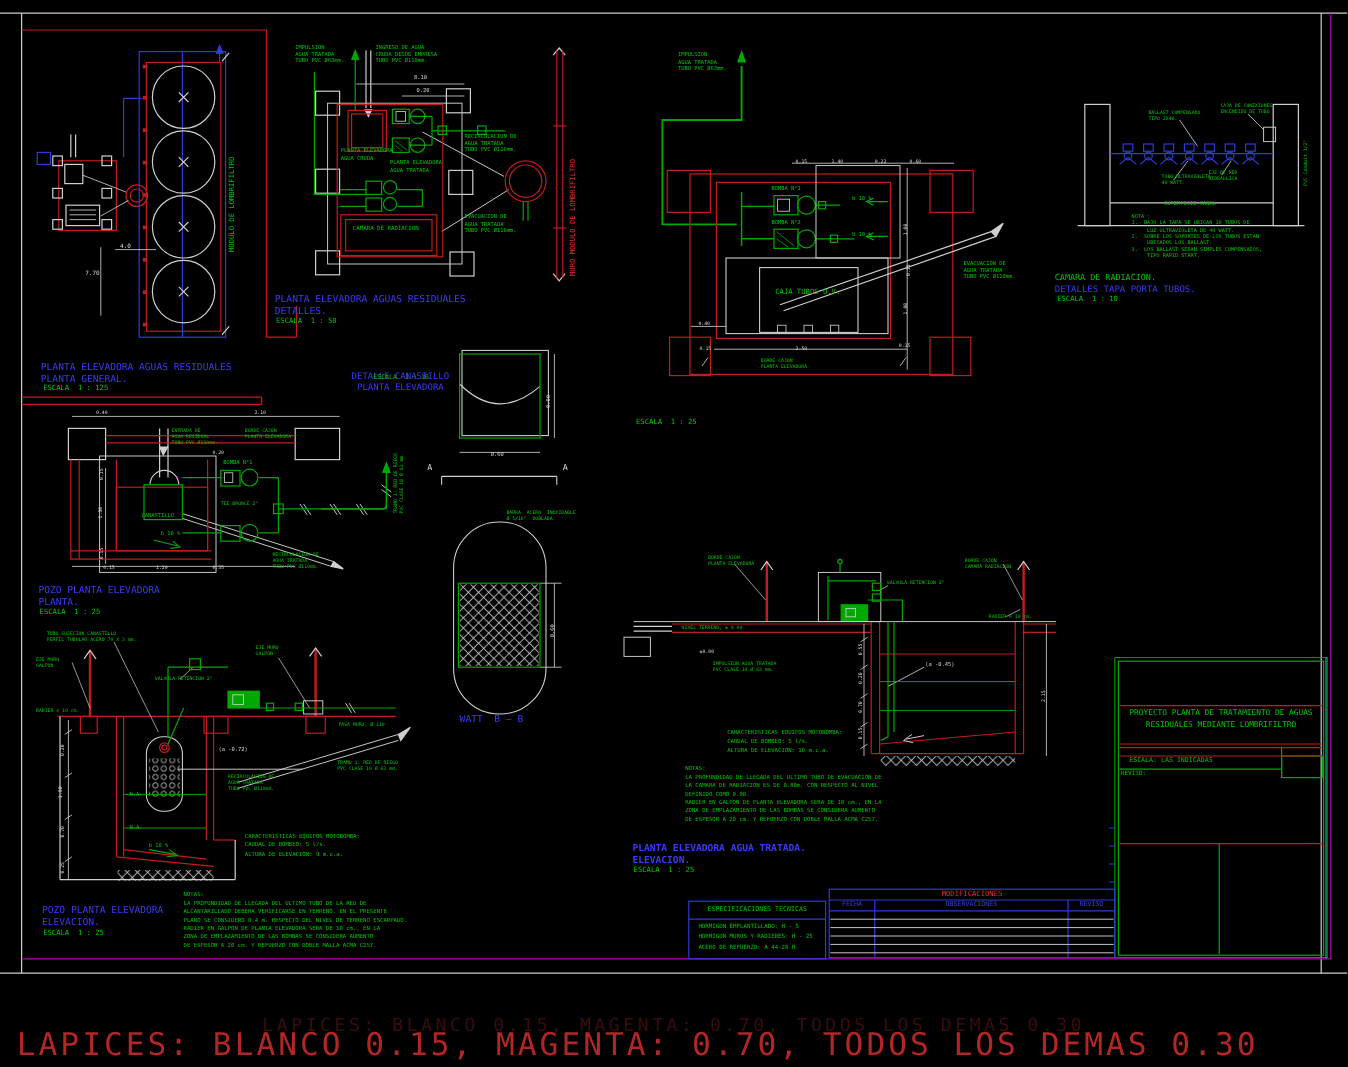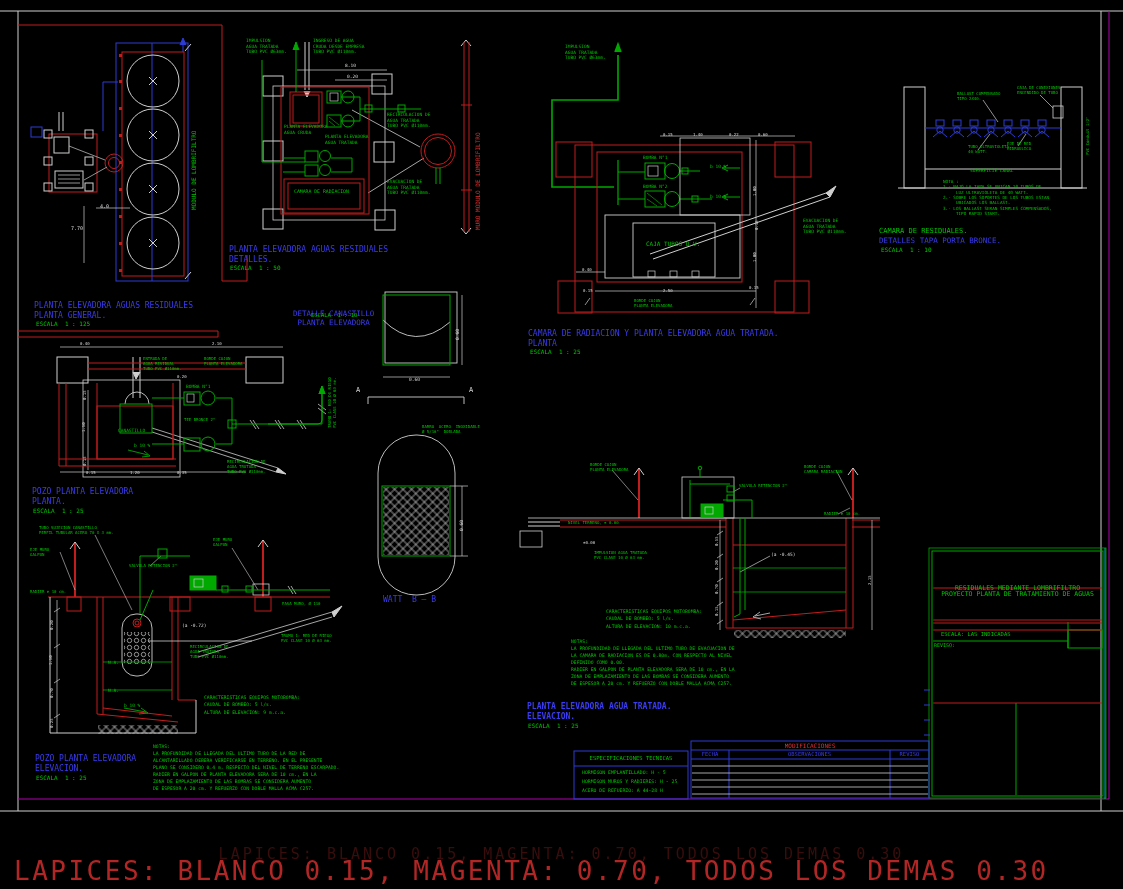--- a/index.html
+++ b/index.html
@@ -513,42 +513,40 @@
       <div class="lb w" style="left: 693px; top: 132px; font-size: 4px;">1.40</div>
       <div class="lb w" style="left: 729px; top: 132px; font-size: 4px;">0.22</div>
       <div class="lb w" style="left: 758px; top: 132px; font-size: 4px;">0.60</div>
       <div class="lb w" style="left: 752px; top: 196px; font-size: 4px; transform: rotate(-90deg);">1.00</div>
       <div class="lb w" style="left: 754px; top: 230px; font-size: 4px; transform: rotate(-90deg);">0.15</div>
       <div class="lb w" style="left: 752px; top: 262px; font-size: 4px; transform: rotate(-90deg);">1.00</div>
       <div class="lb w" style="left: 582px; top: 267px; font-size: 4px;">0.40</div>
       <div class="lb w" style="left: 663px; top: 288px; font-size: 4px;">2.50</div>
       <div class="lb w" style="left: 583px; top: 288px; font-size: 4px;">0.15</div>
       <div class="lb w" style="left: 749px; top: 285px; font-size: 4px;">0.15</div>
-      <div class="lb b" style="left: 528px; top: 329px; font-size: 8px;">CAMARA DE RADIACION Y PLANTA ELEVADORA AGUA TRATADA.
-PLANTA</div>
       <div class="lb g" style="left: 530px; top: 348px; font-size: 6px;">ESCALA  1 : 25</div>
       <div class="lb g" style="left: 957px; top: 91px; font-size: 4px;">BALLAST COMPENSADO
 TIPO 2X40.</div>
       <div class="lb g" style="left: 1017px; top: 85px; font-size: 4px;">CAJA DE CONEXIONES
 ENCENDIDO DE TUBO</div>
       <div class="lb g" style="left: 968px; top: 144px; font-size: 4px;">TUBO ULTRAVIOLETA
 40 WATT.</div>
       <div class="lb g" style="left: 1007px; top: 141px; font-size: 4px;">EJE DE RED
 HIDRAULICA</div>
       <div class="lb g" style="left: 970px; top: 168px; font-size: 4.5px;">SUPERFICIE CANAL</div>
       <div class="lb g" style="left: 943px; top: 179px; font-size: 4.3px;">NOTA :
 1.- BAJO LA TAPA SE UBICAN 10 TUBOS DE
      LUZ ULTRAVIOLETA DE 40 WATT.
 2.- SOBRE LOS SOPORTES DE LOS TUBOS ESTAN
      UBICADOS LOS BALLAST.
 3.- LOS BALLAST SERAN SIMPLES COMPENSADOS,
      TIPO RAPID START.</div>
       <div class="lb g" style="left: 1085px; top: 155px; font-size: 4px; transform: rotate(-90deg);">PVC Conduit 1/2"</div>
-      <div class="lb g" style="left: 879px; top: 227px; font-size: 7px;">CAMARA DE RESIDUALES.</div>
-      <div class="lb b" style="left: 879px; top: 236px; font-size: 7.5px;">DETALLES TAPA PORTA BRONCE.</div>
+      <div class="lb g" style="left: 879px; top: 227px; font-size: 7px;">CAMARA DE RADIACION.</div>
+      <div class="lb b" style="left: 879px; top: 236px; font-size: 7.5px;">DETALLES TAPA PORTA TUBOS.</div>
       <div class="lb g" style="left: 881px; top: 246px; font-size: 6px;">ESCALA  1 : 10</div>
       <div class="lb g" style="left: 143px; top: 356px; font-size: 4px;">ENTRADA DE
 AGUA RESIDUAL
 TUBO PVC Ø110mm.</div>
       <div class="lb g" style="left: 204px; top: 356px; font-size: 4px;">BORDE CAJON
 PLANTA ELEVADORA</div>
       <div class="lb g" style="left: 186px; top: 384px; font-size: 4.5px;">BOMBA N°1</div>
       <div class="lb g" style="left: 118px; top: 428px; font-size: 4.5px;">CANASTILLO</div>
       <div class="lb g" style="left: 184px; top: 417px; font-size: 4px;">TEE BRONCE 2"</div>
       <div class="lb g" style="left: 134px; top: 443px; font-size: 4.5px;">b 10 %</div>
@@ -640,21 +638,21 @@
 ELEVACION.</div>
       <div class="lb g" style="left: 528px; top: 722px; font-size: 6px;">ESCALA  1 : 25</div>
       <div class="lb w" style="left: 714px; top: 546px; font-size: 4px; transform: rotate(-90deg);">0.55</div>
       <div class="lb w" style="left: 714px; top: 570px; font-size: 4px; transform: rotate(-90deg);">0.20</div>
       <div class="lb w" style="left: 714px; top: 594px; font-size: 4px; transform: rotate(-90deg);">0.70</div>
       <div class="lb w" style="left: 714px; top: 616px; font-size: 4px; transform: rotate(-90deg);">0.15</div>
       <div class="lb w" style="left: 867px; top: 585px; font-size: 4px; transform: rotate(-90deg);">2.15</div>
     </div>
 
 <div class="bound g" style="left:932px;top:590px;width:171px;text-align:center;font-size:6.5px;color:#00c800;">PROYECTO PLANTA DE TRATAMIENTO DE AGUAS</div>
-<div class="bound g" style="left:932px;top:584px;width:171px;text-align:center;font-size:6.5px;color:#00c800;">RESIDUALES MEDIANTE LOMBRIFILTRO</div>
+<div class="bound g" style="left:932px;top:600px;width:171px;text-align:center;font-size:6.5px;color:#00c800;">RESIDUALES MEDIANTE LOMBRIFILTRO</div>
 <div class="bound g" style="left:941px;top:631px;font-size:5.5px;color:#00c800;">ESCALA: LAS INDICADAS</div>
 <div class="bound g" style="left:934px;top:642px;font-size:5px;color:#00c800;">REVISO:</div>
 
 <div class="bound" style="left:574px;top:755px;width:114px;text-align:center;font-size:5.5px;color:#00c800;">ESPECIFICACIONES TECNICAS</div>
 <div class="bound" style="left:582px;top:770px;font-size:4.8px;color:#00c800;">HORMIGON EMPLANTILLADO: H - 5</div>
 <div class="bound" style="left:582px;top:779px;font-size:4.8px;color:#00c800;">HORMIGON MUROS Y RADIERES: H - 25</div>
 <div class="bound" style="left:582px;top:788px;font-size:4.8px;color:#00c800;">ACERO DE REFUERZO: A 44-28 H</div>
 
 <div class="bound" style="left:691px;top:742px;width:238px;text-align:center;font-size:6px;color:#e03030;">MODIFICACIONES</div>
 <div class="bound b" style="left:691px;top:751px;width:38px;text-align:center;font-size:5.5px;color:#3b3bf2;">FECHA</div>

